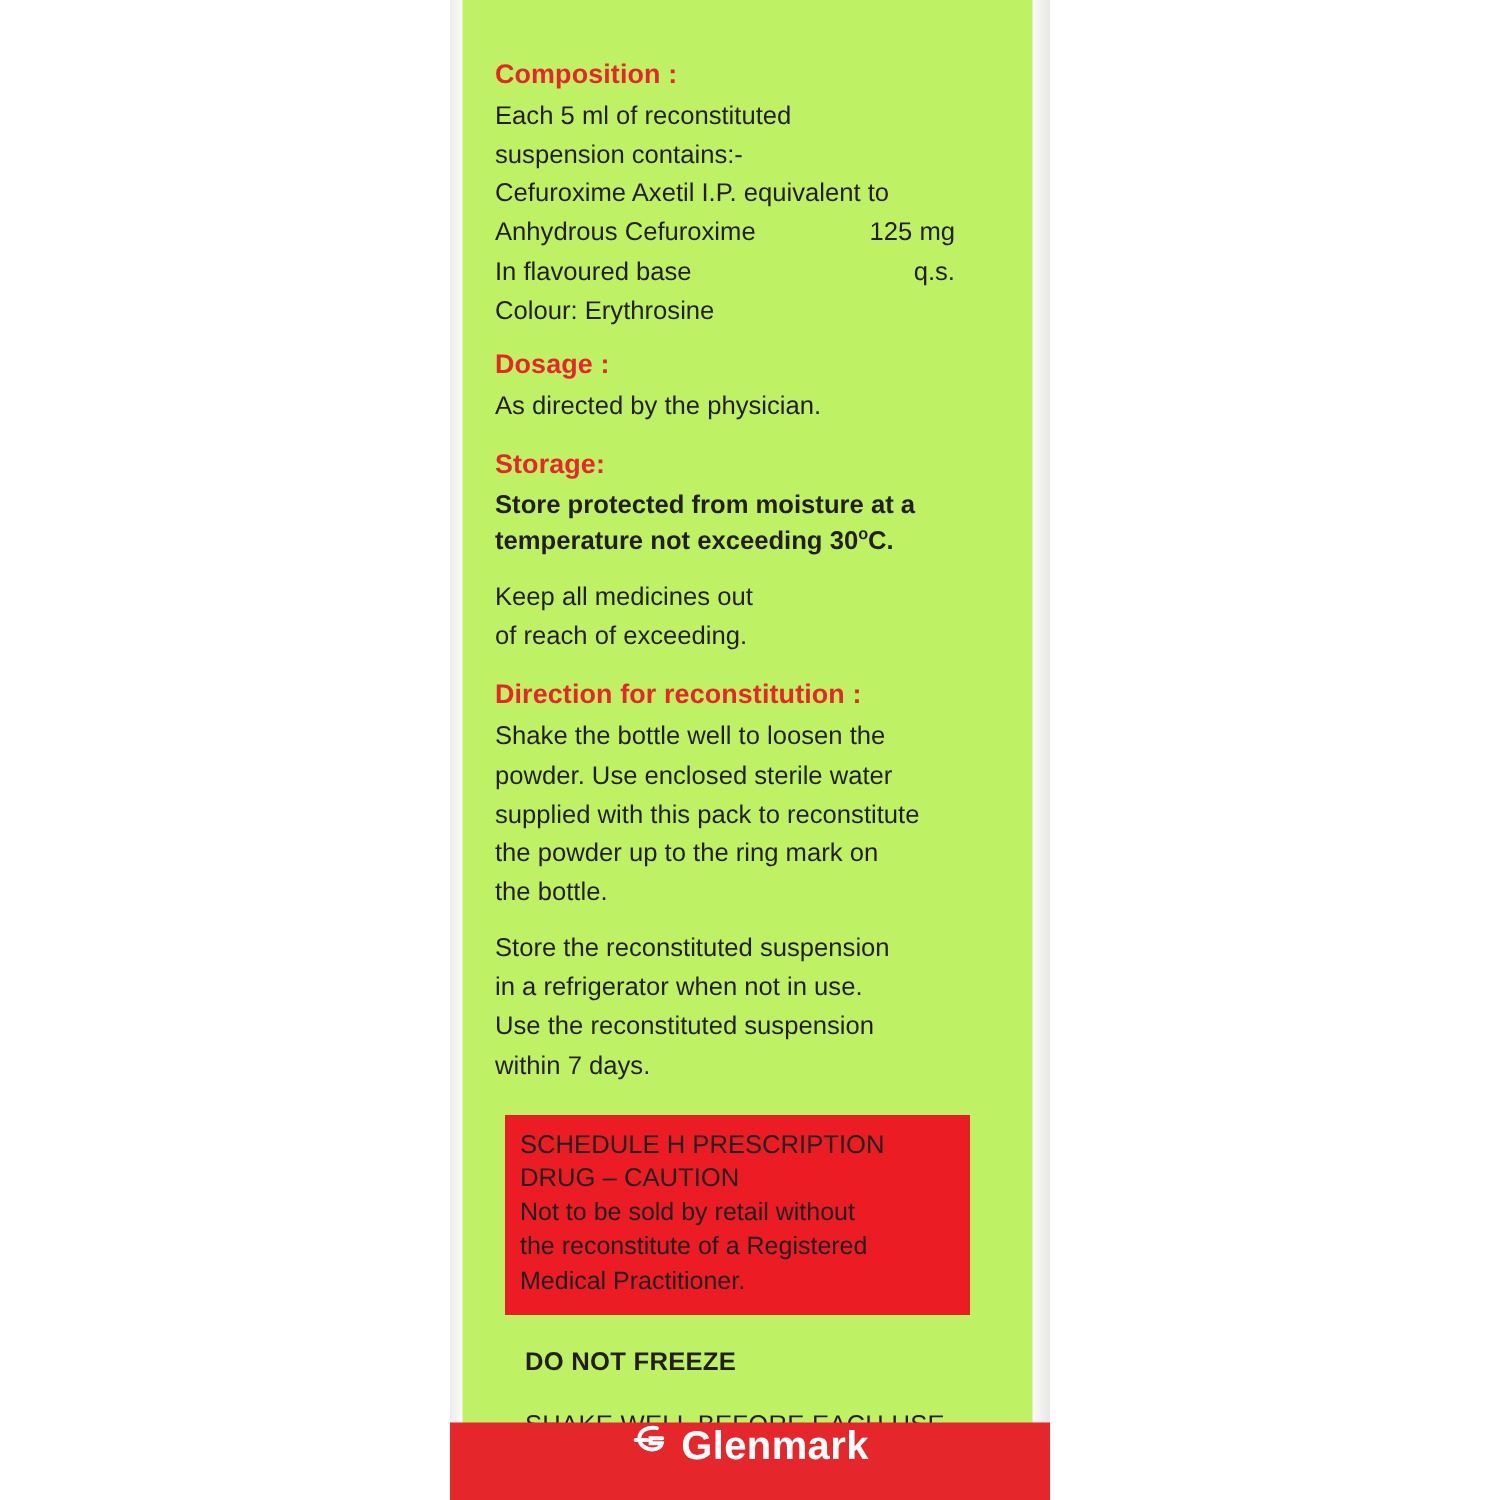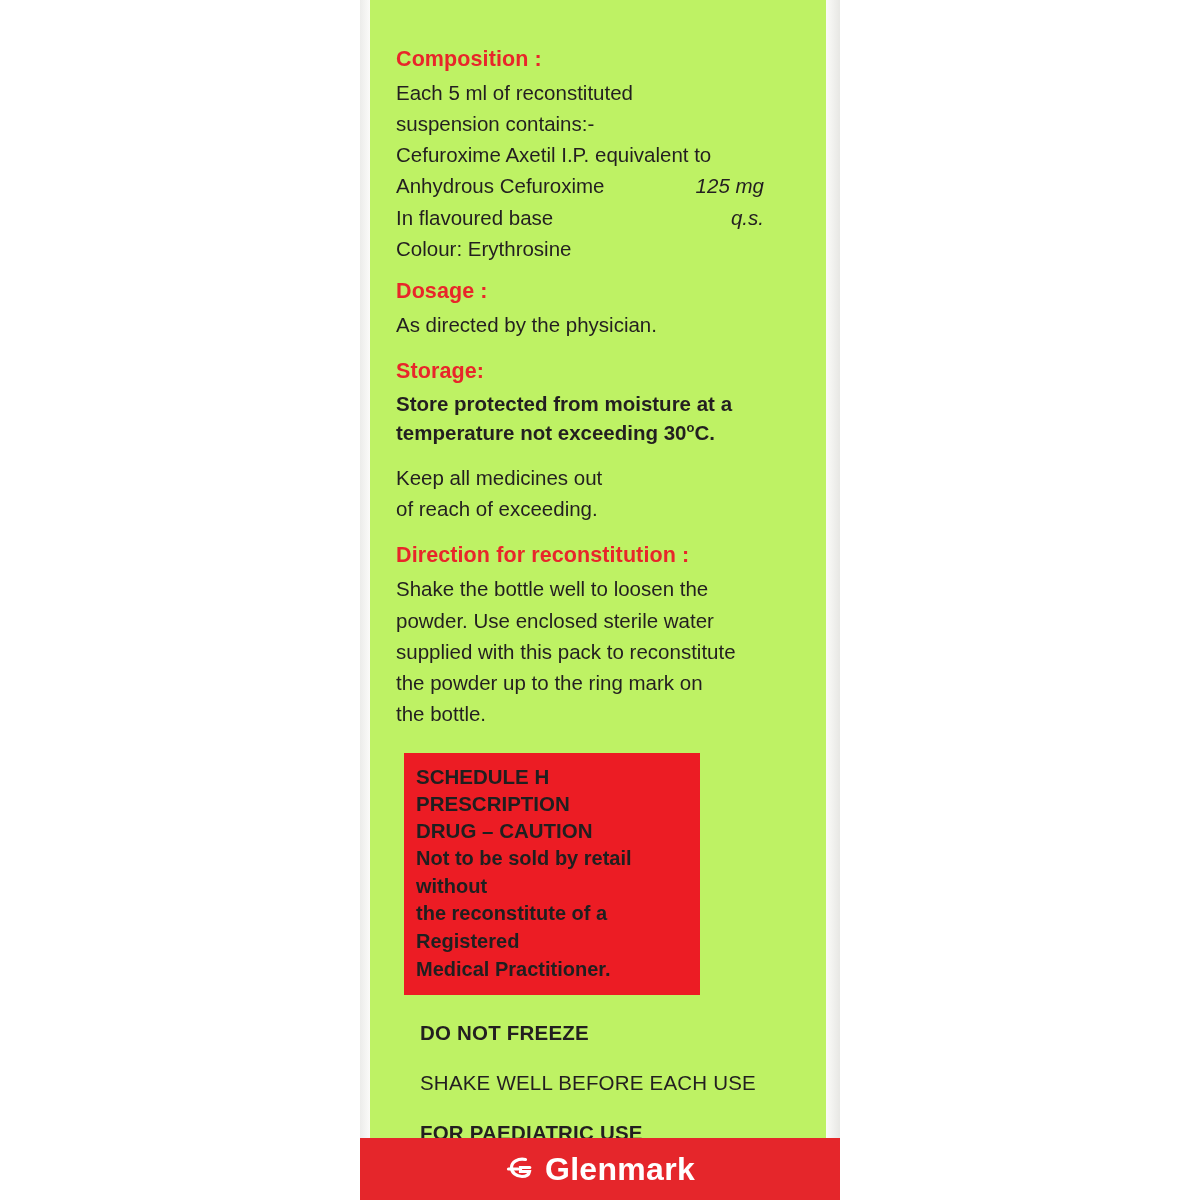--- a/index.html
+++ b/index.html
@@ -71,42 +71,41 @@
   .comp-lines {
     color: #231f20;
     font-size: 20.5px;
     line-height: 1.52;
   }
   .comp-row {
     display: flex;
     justify-content: space-between;
     width: 390px;
   }
-  .comp-row .val { padding-right: 22px; font-style: italic; }
+  .comp-row .val { padding-right: 22px; }
 
   .bold-text {
     color: #231f20;
     font-size: 20.5px;
     font-weight: bold;
     line-height: 1.45;
     white-space: pre-line;
   }
   .sup {
     font-size: 13px;
     vertical-align: super;
     line-height: 0;
   }
   .schedule-box {
     background: #ec1c24;
     color: #1a1a1a;
-    width: 296px;
+    width: 372px;
     padding: 10px 12px 12px 12px;
     box-sizing: border-box;
     margin: 24px 0 26px 8px;
-    font-weight: bold;
   }
   .schedule-title {
     font-size: 20.5px;
     line-height: 1.32;
     white-space: pre-line;
     color: #1f1f1f;
   }
   .schedule-sub {
     font-size: 20px;
     line-height: 1.38;
@@ -128,21 +127,21 @@
     left: 360px;
     right: 360px;
     bottom: 0;
     height: 62px;
     background: #e5262b;
   }
   .brand {
     position: absolute;
     left: 0; right: 0; top: 0; bottom: 0;
     display: flex;
-    align-items: center;
+    align-items: flex-start;
     justify-content: center;
     gap: 12px;
   }
   .brand-mark {
     width: 28px;
     height: 28px;
     position: relative;
     display: inline-block;
   }
   .brand-name {
@@ -194,20 +193,26 @@
 
       <div class="block tight">
         <div class="heading">Direction for reconstitution :</div>
         <div class="body-text">Shake the bottle well to loosen the
 powder. Use enclosed sterile water
 supplied with this pack to reconstitute
 the powder up to the ring mark on
 the bottle.</div>
       </div>
 
+      <div class="block">
+        <div class="body-text">Store the reconstituted suspension
+in a refrigerator when not in use.
+Use the reconstituted suspension
+within 7 days.</div>
+      </div>
 
       <div class="schedule-box">
         <div class="schedule-title">SCHEDULE H PRESCRIPTION
 DRUG – CAUTION</div>
         <div class="schedule-sub">Not to be sold by retail without
 the reconstitute of a Registered
 Medical Practitioner.</div>
       </div>
 
       <div class="notice">DO NOT FREEZE</div>

